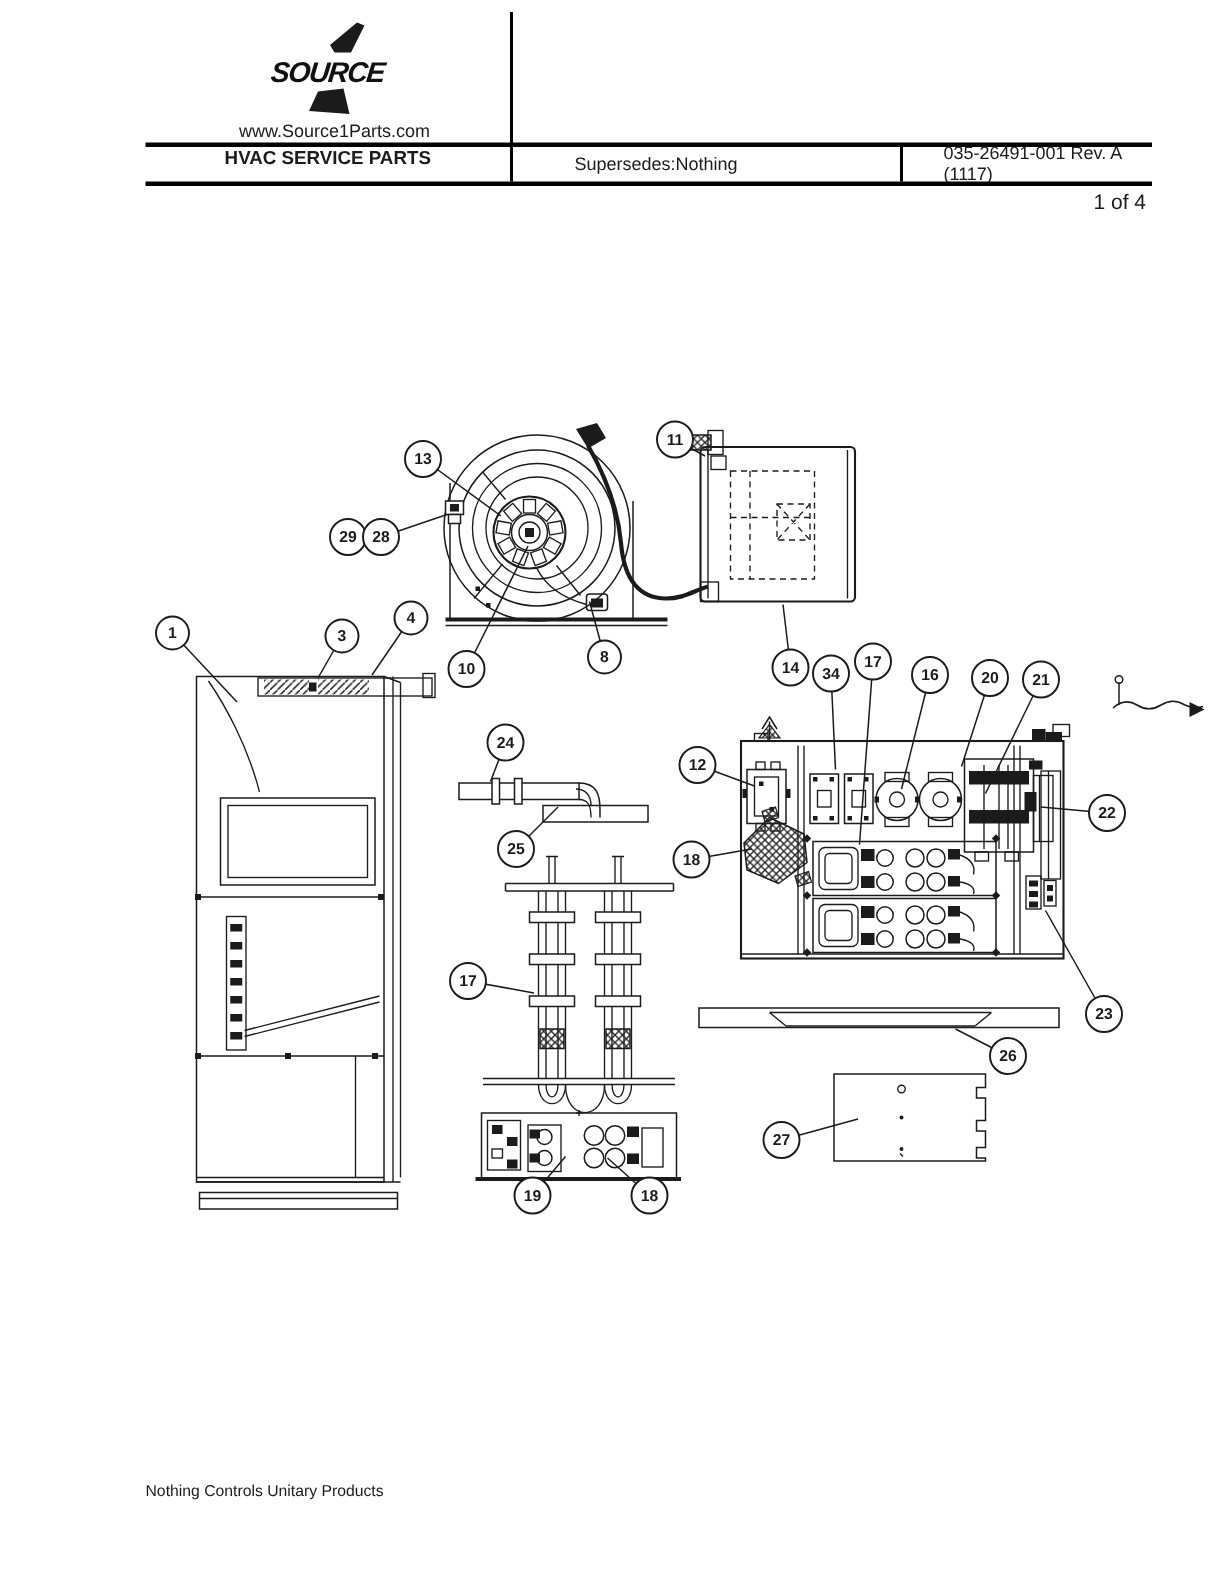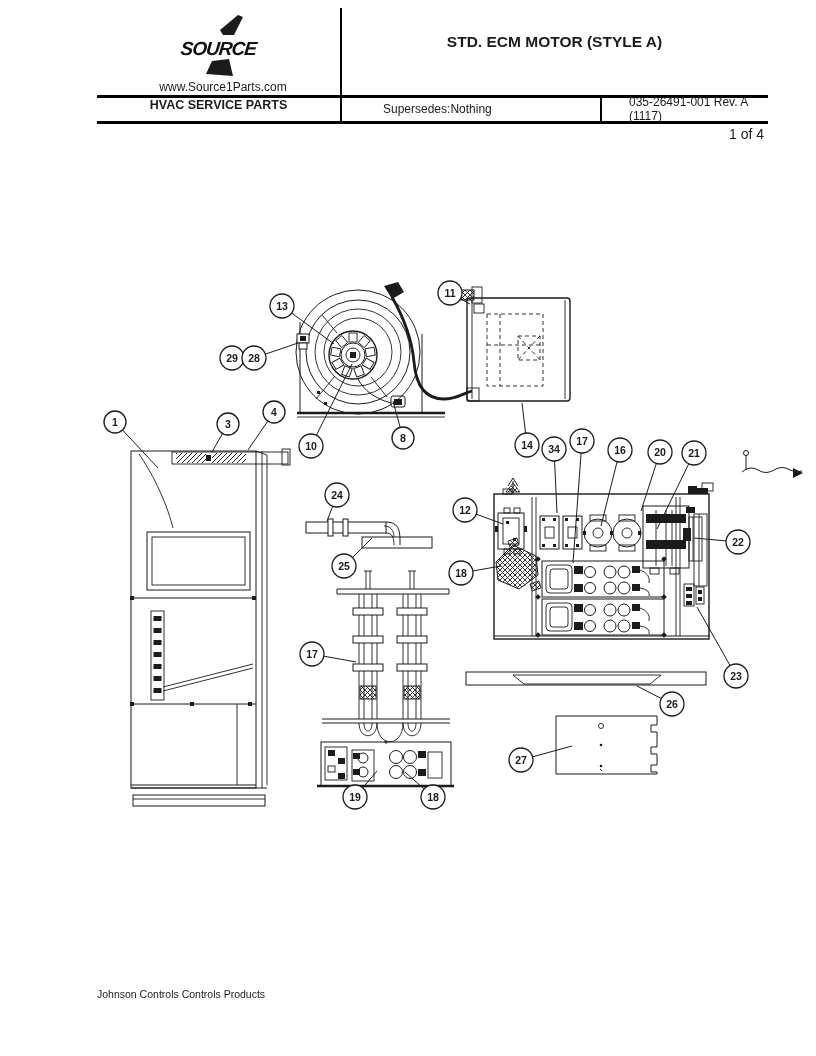--- a/index.html
+++ b/index.html
@@ -45,21 +45,20 @@
 <div class="abs logo-block">
   <svg width="92" height="64" viewBox="0 0 92 64">
     <polygon points="44,16 62,1 67,3 58,21 47,21" class="fl"></polygon>
     <polygon points="36,47 53,45 57,62 30,60" class="fl"></polygon>
     <text x="46" y="41" text-anchor="middle" class="logo-word" fill="#111" transform="skewX(-6)">SOURCE</text>
   </svg>
 </div>
 <div class="abs website">www.Source1Parts.com</div>
 <div class="abs v1"></div>
 <div class="abs title">
-  <div>STD. ECM MOTOR (STYLE A)</div>
 </div>
 <div class="abs h1"></div>
 <div class="abs inforow">
   <div class="c1">HVAC SERVICE PARTS</div>
   <div class="c2">Supersedes:Nothing</div>
   <div class="c3">035-26491-001 Rev. A (1117)</div>
 </div>
 <div class="abs h2"></div>
 <div class="abs pageno">1 of 4</div>
 
@@ -442,13 +441,13 @@
       <text x="433" y="800.5" class="callout-label">18</text>
       <line x1="672" y1="704" x2="637" y2="686" class="leader"></line>
       <circle cx="672" cy="704" r="12" class="callout-circle"></circle>
       <text x="672" y="707.5" class="callout-label">26</text>
       <line x1="521" y1="760" x2="572" y2="746" class="leader"></line>
       <circle cx="521" cy="760" r="12" class="callout-circle"></circle>
       <text x="521" y="763.5" class="callout-label">27</text>
     </g>
 </svg>
 
-<div class="abs footer">Johnson Controls Controls Products</div>
+<div class="abs footer">Nothing Controls Unitary Products</div>
 
 </body></html>

